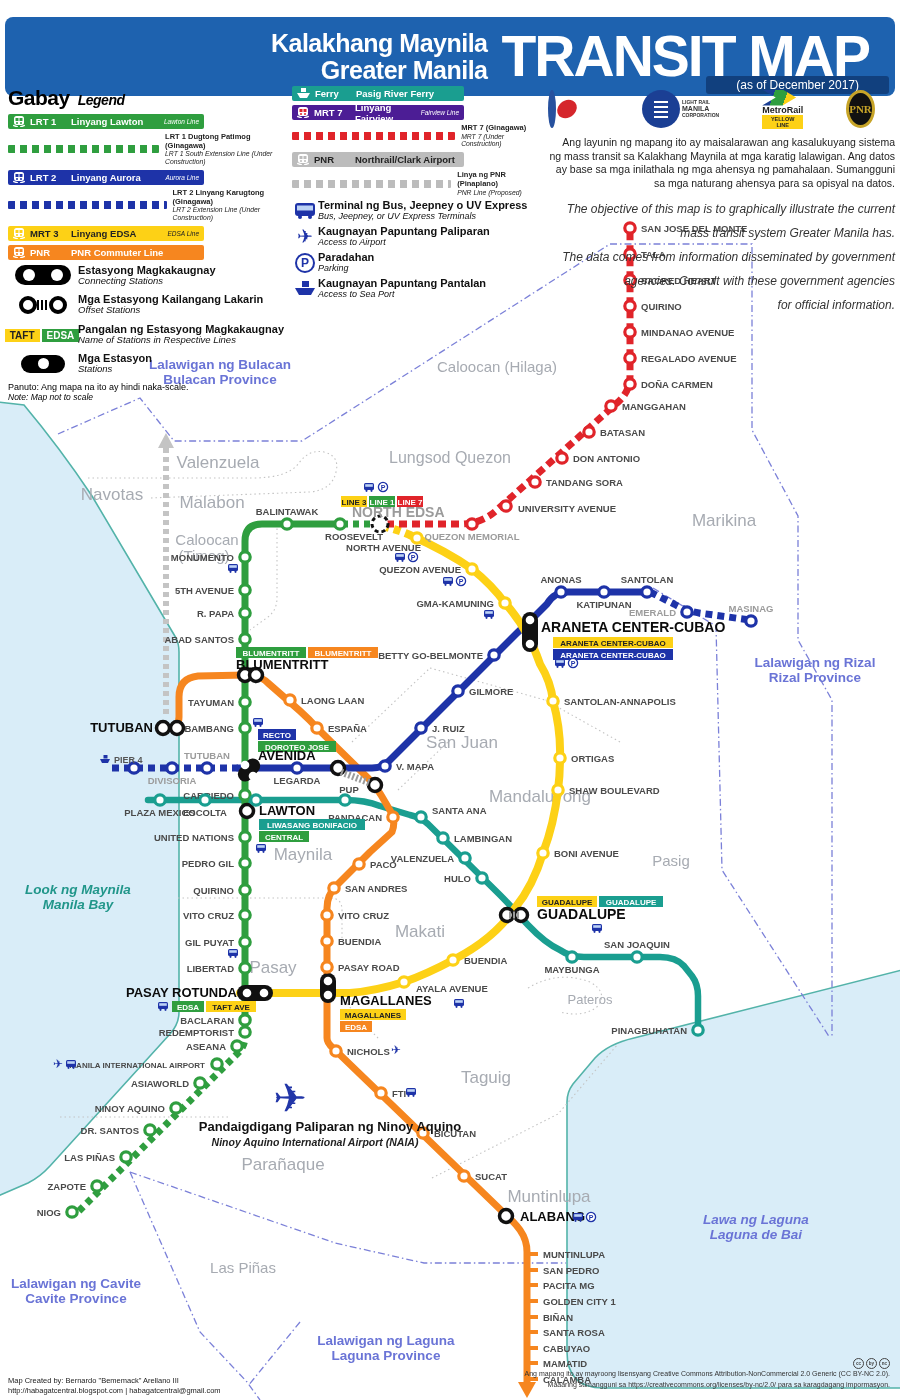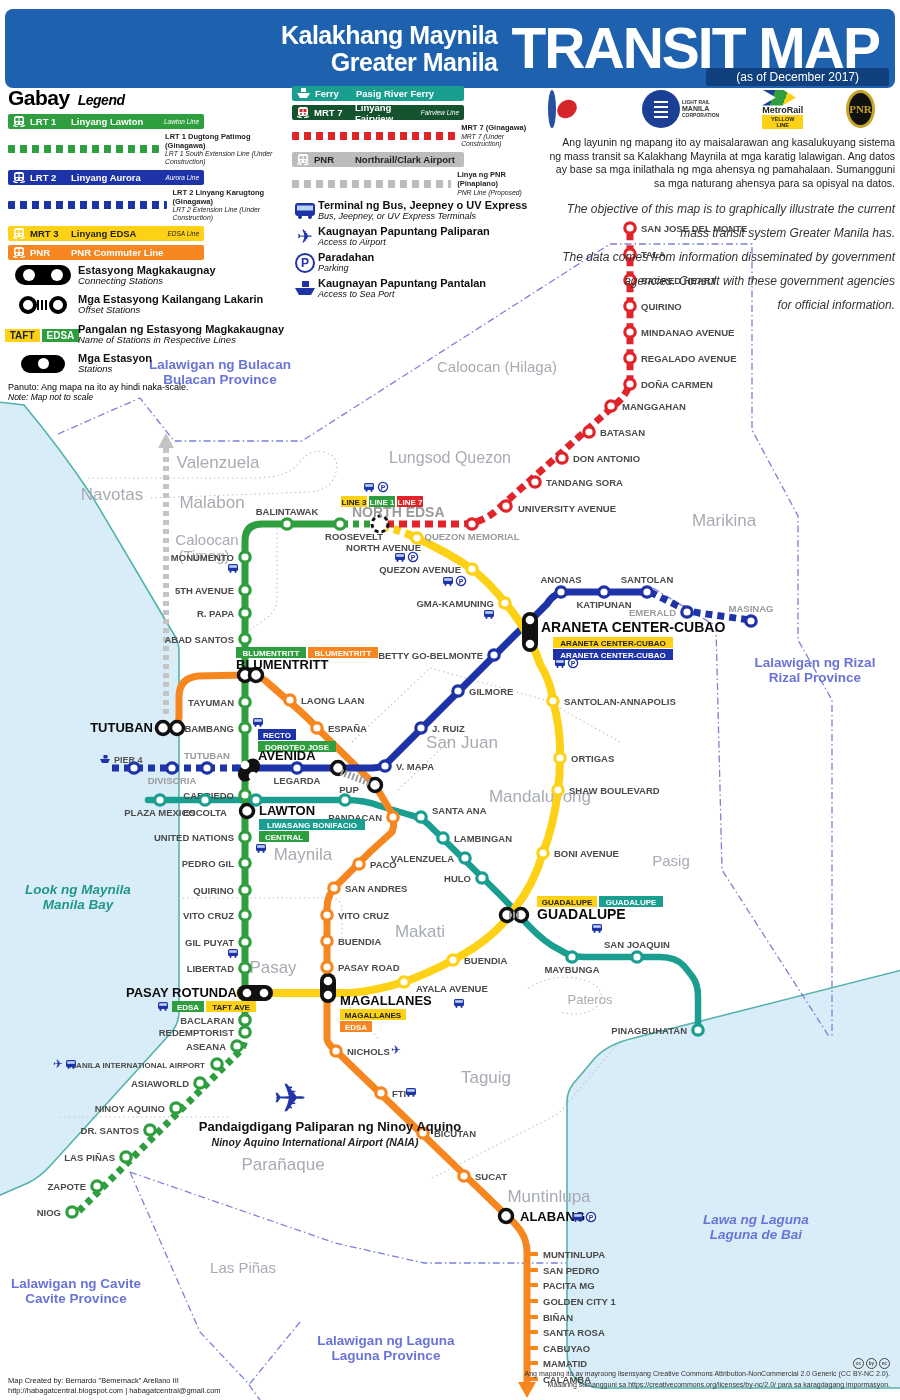--- a/index.html
+++ b/index.html
@@ -1,21 +1,21 @@
 <!DOCTYPE html>
 <html><head>
 <meta charset="utf-8">
 <style>
   html,body{margin:0;padding:0;background:#fff;}
   .page{position:relative;width:900px;height:1400px;overflow:hidden;background:#fff;
         font-family:"Liberation Sans",sans-serif;}
   #mapsvg{position:absolute;left:0;top:0;}
   
-  .hdr{position:absolute;left:5px;top:9px;width:890px;height:79px;background:#1e62af;border-radius:8px;
-       display:flex;align-items:center;justify-content:flex-end;gap:14px;padding-right:16px;box-sizing:border-box;}
+  .hdr{position:absolute;left:5px;top:17px;width:890px;height:79px;background:#1e62af;border-radius:8px;
+       display:flex;align-items:center;justify-content:flex-end;gap:14px;padding-right:26px;box-sizing:border-box;}
   .hdr .sub{color:#fff;text-align:right;font-weight:700;font-size:25px;line-height:1.08;letter-spacing:-.5px;}
   .hdr .big{color:#fff;font-weight:800;font-size:57px;letter-spacing:-2px;line-height:1;}
   .hdr .date{position:absolute;right:6px;bottom:2px;background:#11407e;color:#fff;font-size:12px;
              padding:2px 30px;border-radius:3px;}
   
   .lg{position:absolute;left:8px;top:86px;width:284px;}
   .lg h2{margin:0 0 4px 0;font-size:21px;letter-spacing:-.5px;}
   .lg h2 em{font-size:14px;font-weight:600;margin-left:8px;}
   .lrow{display:flex;align-items:center;margin-bottom:4px;}
   .lbar{width:196px;height:15px;border-radius:2px;display:flex;align-items:center;gap:5px;
@@ -645,21 +645,21 @@
           <div class="lbar" style="background:#1a9e90;color:#ffffff;">
             <svg width="13" height="11">
               <rect x="4" y="0" width="5" height="4" fill="#fff"></rect>
               <path d="M0,5 L13,5 L10,10 L3,10 Z" fill="#fff"></path>
             </svg>
             <span class="code">Ferry</span>
             <span class="nm">Pasig River Ferry</span>
           </div>
         </div>
         <div class="lrow">
-          <div class="lbar" style="background:#14532d;color:#ffffff;">
+          <div class="lbar" style="background:#4c1d95;color:#ffffff;">
             <svg width="12" height="11">
               <rect x="1" y="0" width="10" height="9" rx="2.5" fill="#fff"></rect>
               <rect x="2.5" y="2" width="3" height="3" fill="#e0242a"></rect>
               <rect x="6.5" y="2" width="3" height="3" fill="#e0242a"></rect>
               <circle cx="4" cy="7" r="1" fill="#e0242a"></circle>
               <circle cx="8" cy="7" r="1" fill="#e0242a"></circle>
               <rect x="0" y="9.3" width="5" height="1.4" fill="#fff" transform="rotate(20 2 10)"></rect>
               <rect x="7" y="9.3" width="5" height="1.4" fill="#fff" transform="rotate(-20 10 10)"></rect>
             </svg>
             <span class="code">MRT 7</span>

